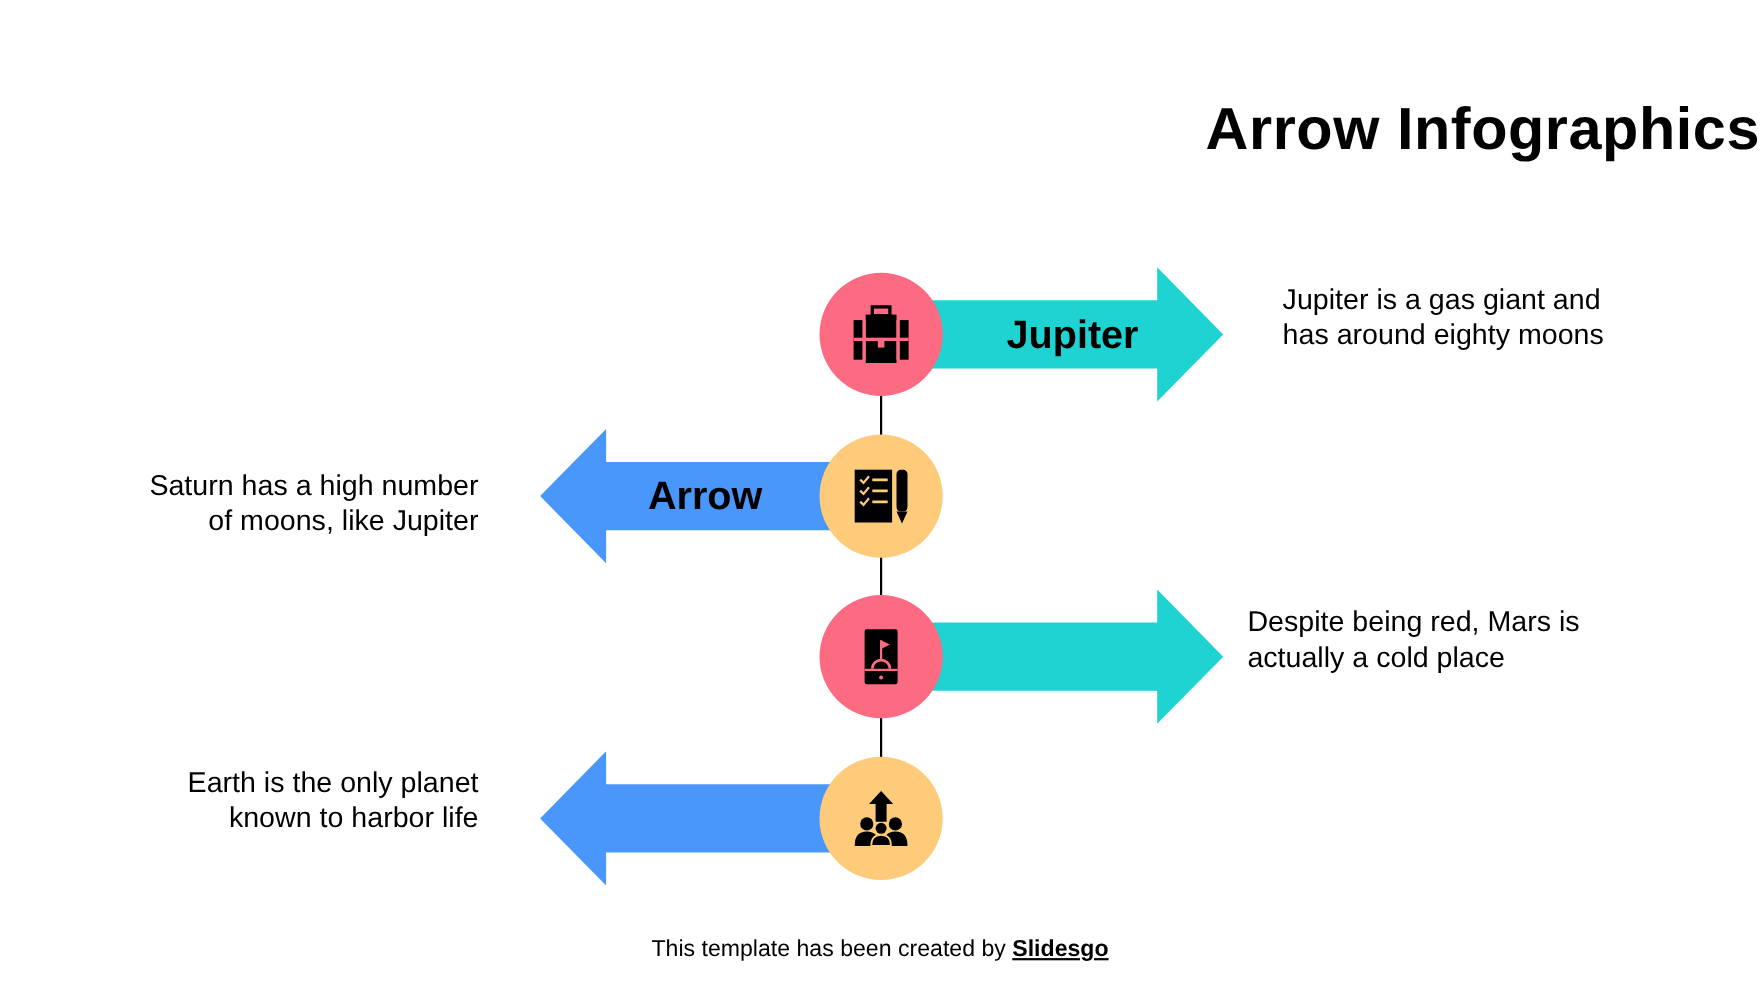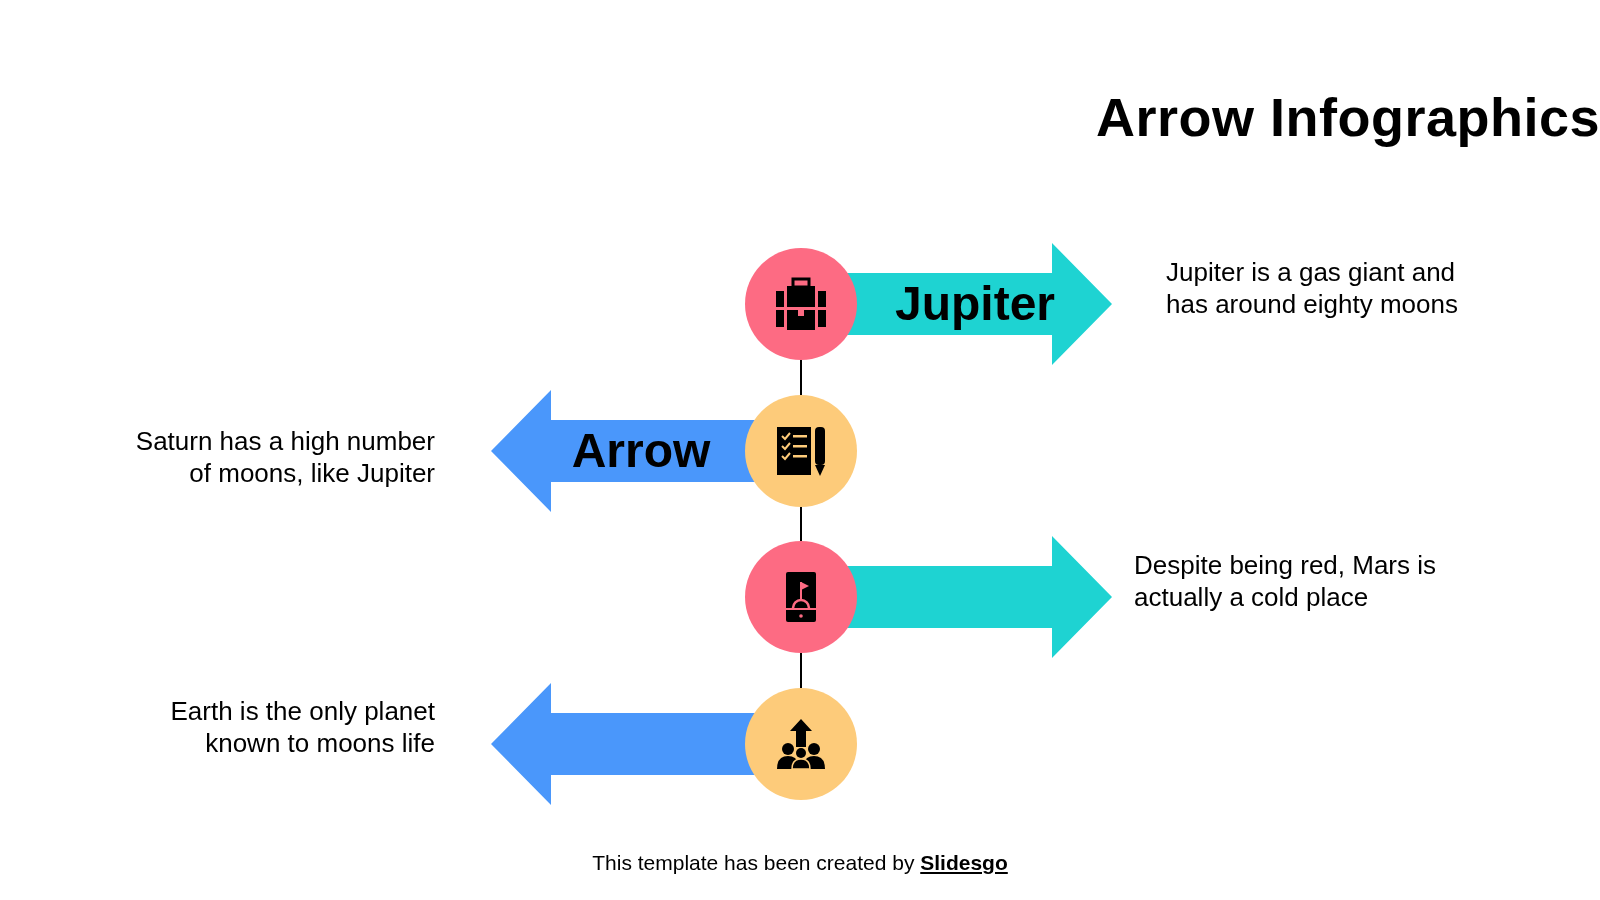--- a/index.html
+++ b/index.html
@@ -1,21 +1,21 @@
 <!DOCTYPE html>
 <html><head>
 <meta charset="utf-8">
 <style>
   html,body{margin:0;padding:0;background:#fff;}
   body{width:1600px;height:900px;position:relative;overflow:hidden;font-family:"Liberation Sans","DejaVu Sans",sans-serif;color:#000;}
   .title{position:absolute;left:0;width:1600px;top:86px;text-align:right;font-size:54px;font-weight:bold;letter-spacing:0.5px;}
   .connector{position:absolute;left:800px;width:2px;background:#000;}
   .arrow{position:absolute;height:122px;}
   .arrow svg{position:absolute;left:0;top:0;}
-  .arrow-label{position:absolute;top:0;height:122px;line-height:122px;font-size:48px;font-weight:bold;text-align:center;}
+  .arrow-label{position:absolute;top:0;height:122px;line-height:122px;font-size:36px;font-weight:bold;text-align:center;}
   .circle{position:absolute;width:112px;height:112px;border-radius:50%;display:flex;align-items:center;justify-content:center;}
   .desc{position:absolute;font-size:26px;line-height:32px;}
   .desc.right{text-align:left;width:320px;}
   .desc.left{text-align:right;width:300px;}
   .footer{position:absolute;left:0;width:1600px;top:851px;text-align:center;font-size:21px;}
   .footer b{text-decoration:underline;}
 </style>
 </head>
 <body>
 
@@ -92,17 +92,17 @@
   <svg width="54" height="54" viewBox="0 0 54 54">
     <polygon points="27,2 16,14 22,14 22,30 32,30 32,14 38,14" fill="#000"></polygon>
     <circle cx="14" cy="32" r="6" fill="#000"></circle>
     <circle cx="40" cy="32" r="6" fill="#000"></circle>
     <circle cx="27" cy="36" r="5" fill="#000"></circle>
     <path d="M3,52 Q3,39 14,39 Q25,39 25,52 Z" fill="#000"></path>
     <path d="M29,52 Q29,39 40,39 Q51,39 51,52 Z" fill="#000"></path>
     <path d="M18,52 Q18,42 27,42 Q36,42 36,52 Z" fill="#000" stroke="#fdcb7a" stroke-width="1.5"></path>
   </svg>
 </div>
-<div class="desc left" style="left:135px;top:695px;">Earth is the only planet known to moons life</div>
+<div class="desc left" style="left:135px;top:695px;">Earth is the only planet known to harbor life</div>
 
 <div class="footer">
   <span>This template has been created by </span><b>Slidesgo</b>
 </div>
 
 </body></html>

